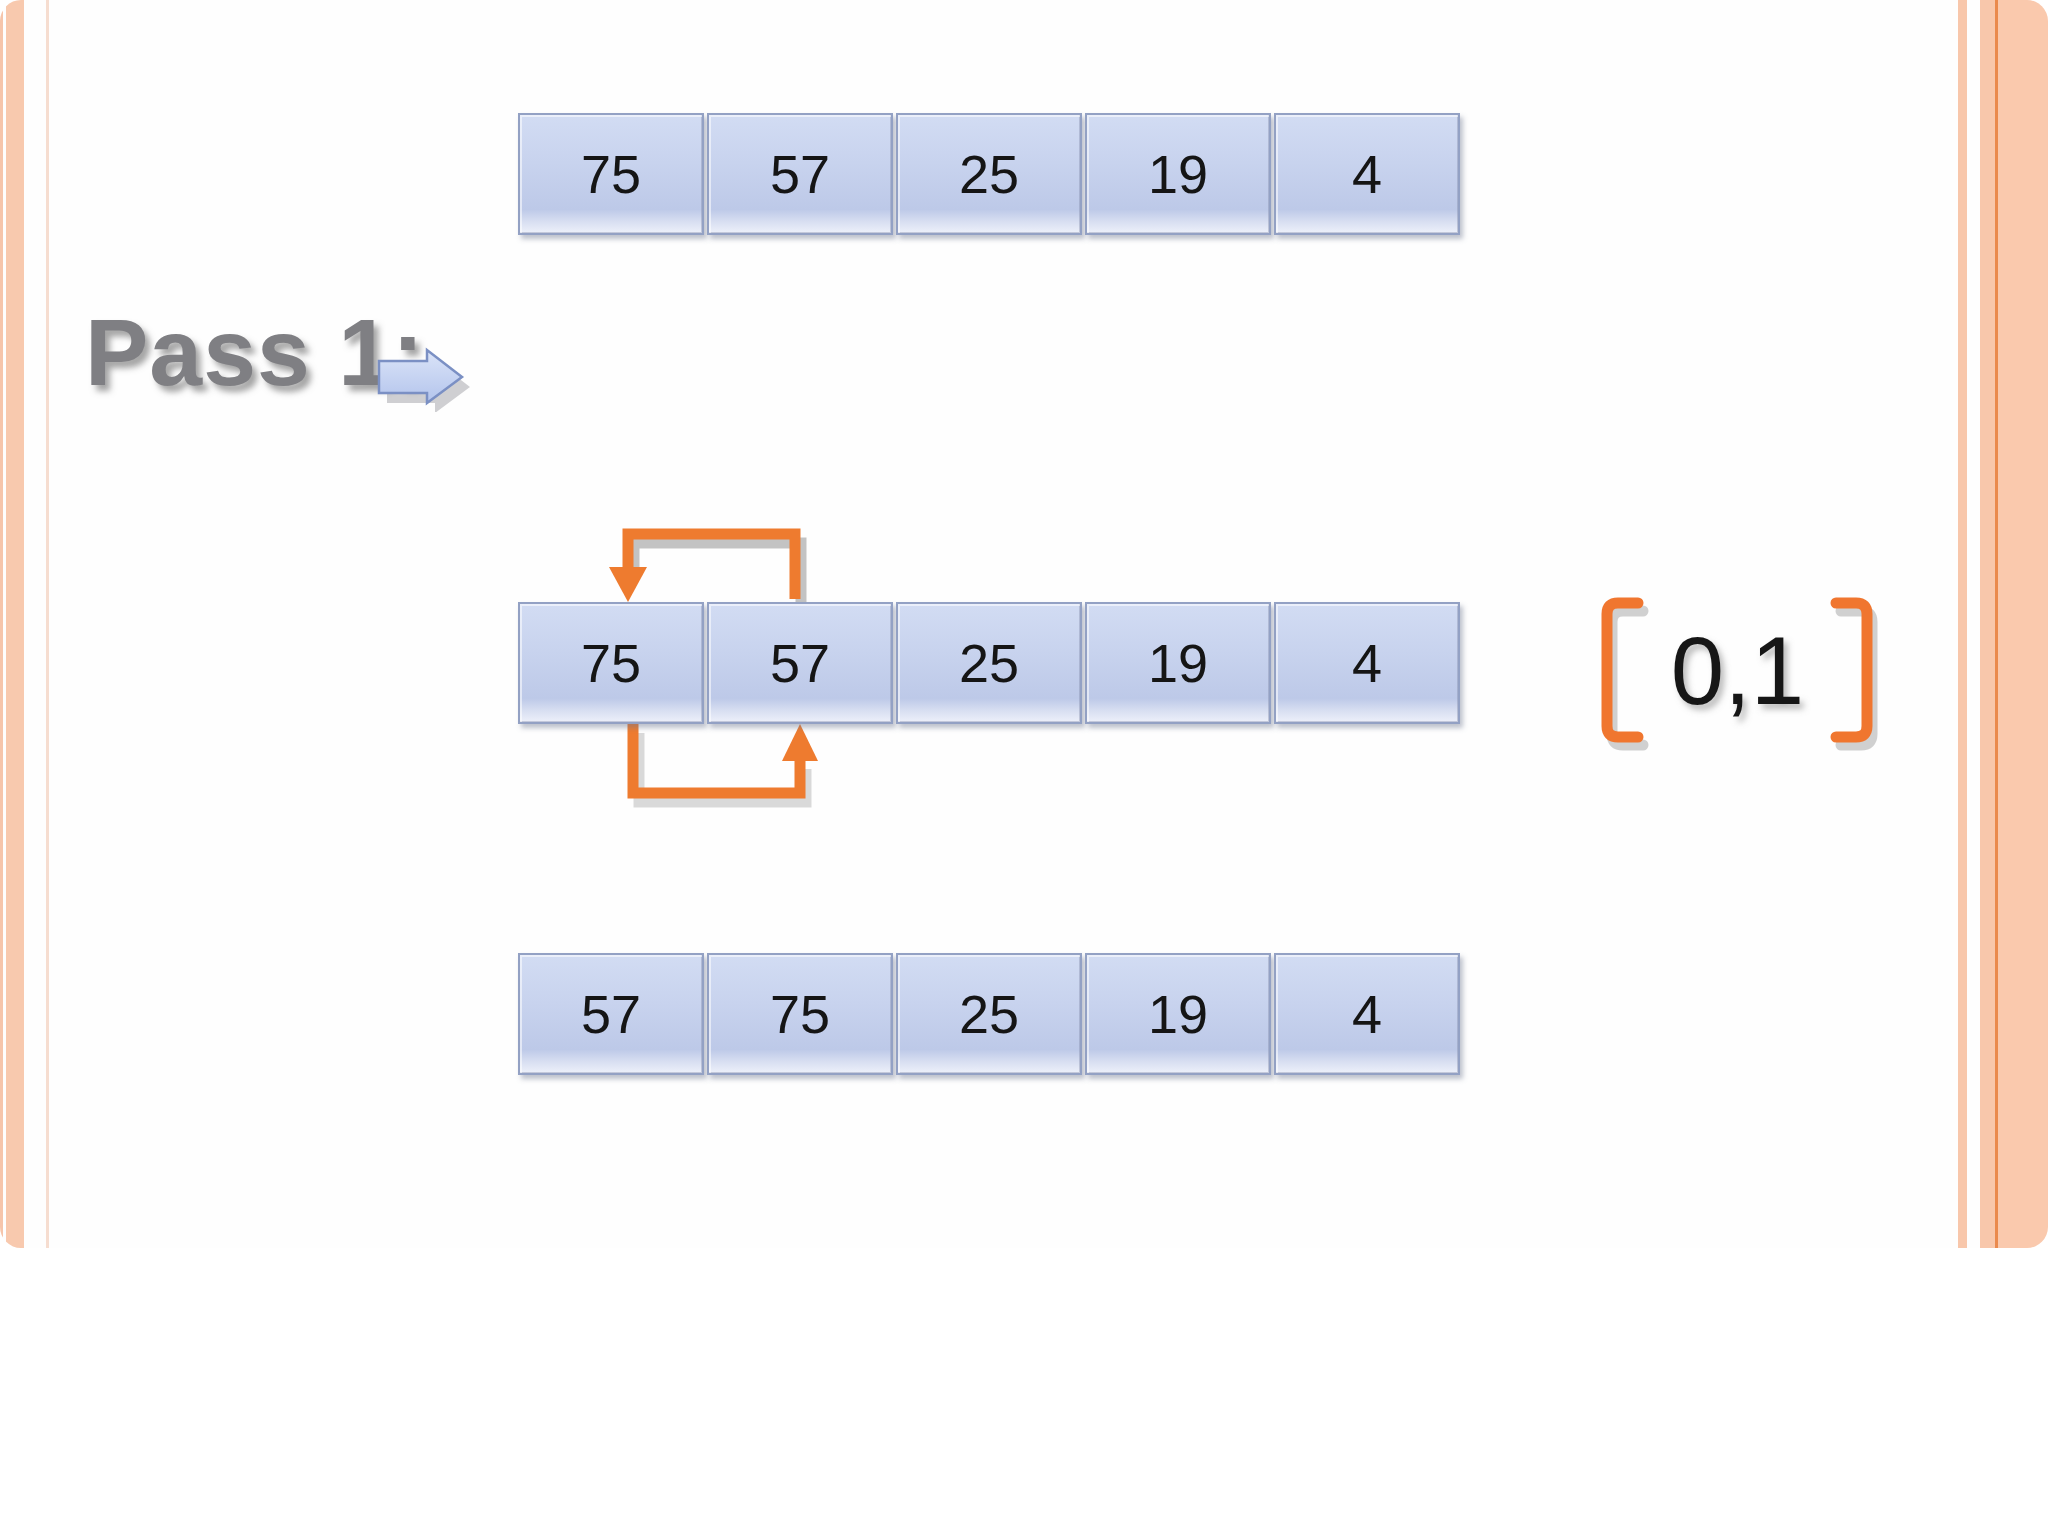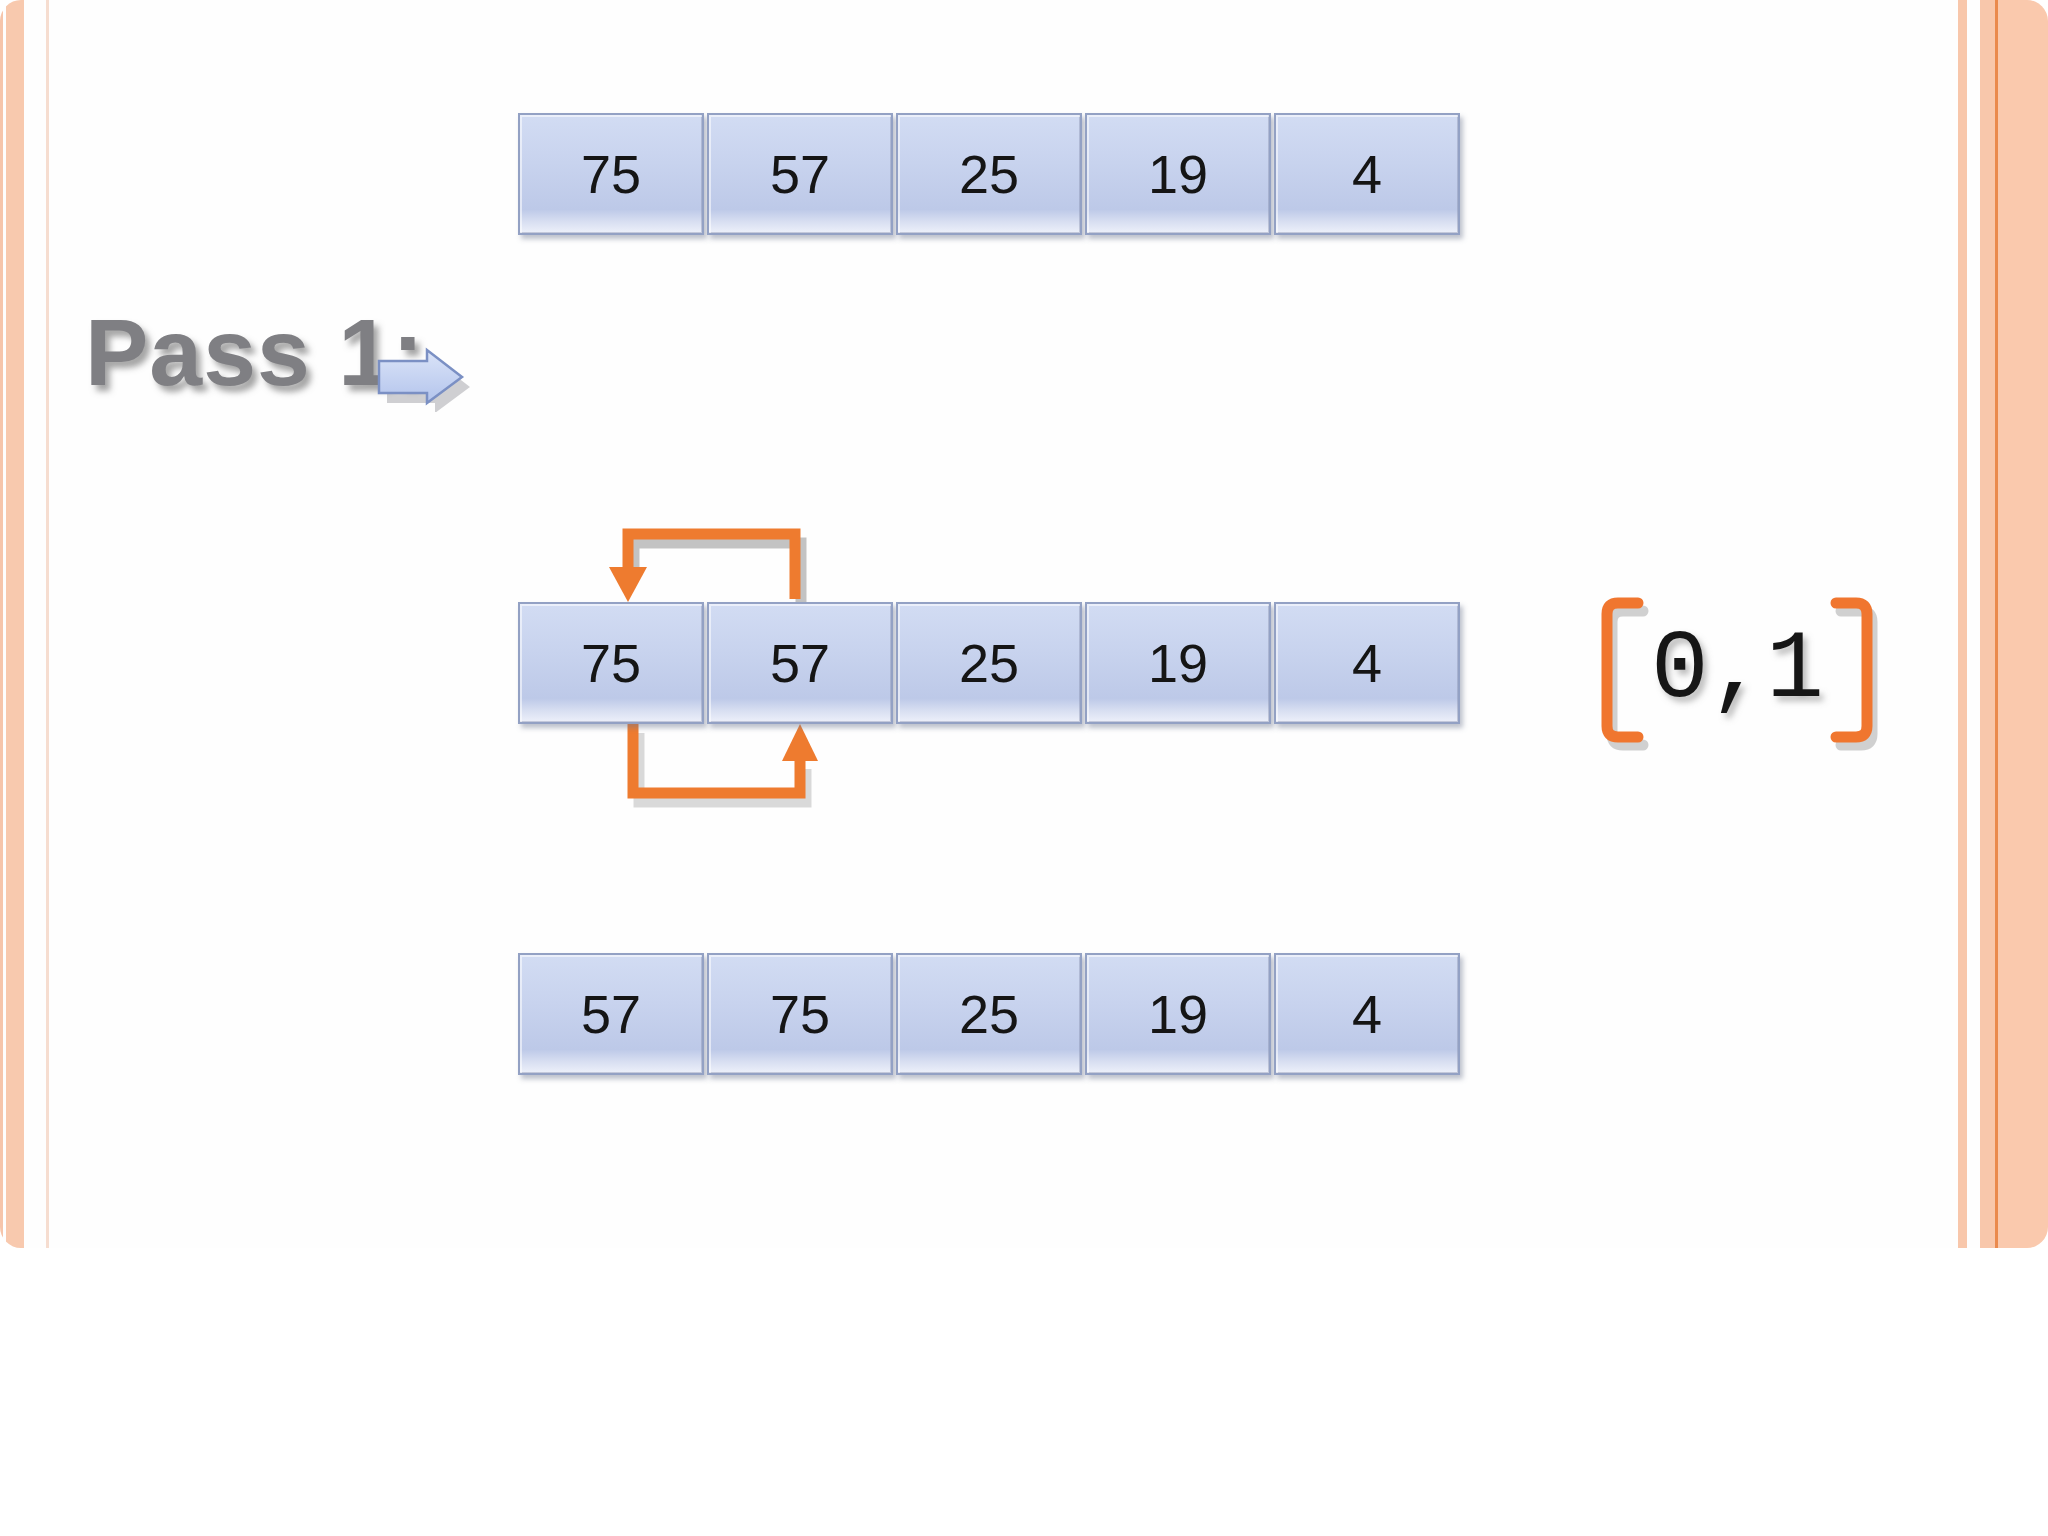--- a/index.html
+++ b/index.html
@@ -55,21 +55,20 @@
   }
   
   .ov{position:absolute;}
 
   
   .idx-text{
     position:absolute;left:1640px;top:608px;width:195px;height:125px;
     display:flex;align-items:center;justify-content:center;
     font-size:96px;color:#161616;
     text-shadow:4px 5px 6px rgba(120,120,120,0.5);
-    font-family:Liberation Mono, monospace;
   }
   
   .circle{
     position:absolute;left:1828px;top:1280px;width:124px;height:124px;
     border-radius:50%;background:#f0762f;
   }
 </style>
 </head>
 <body>
 

